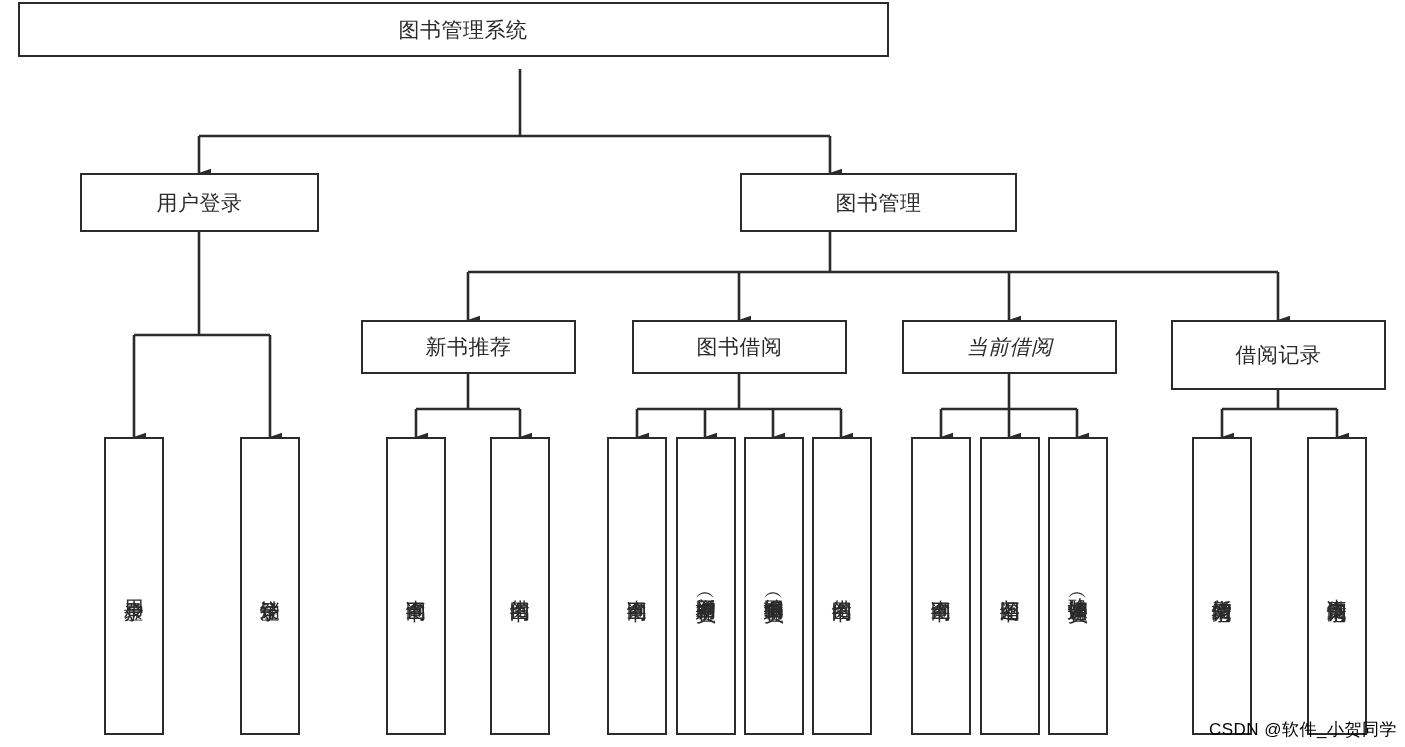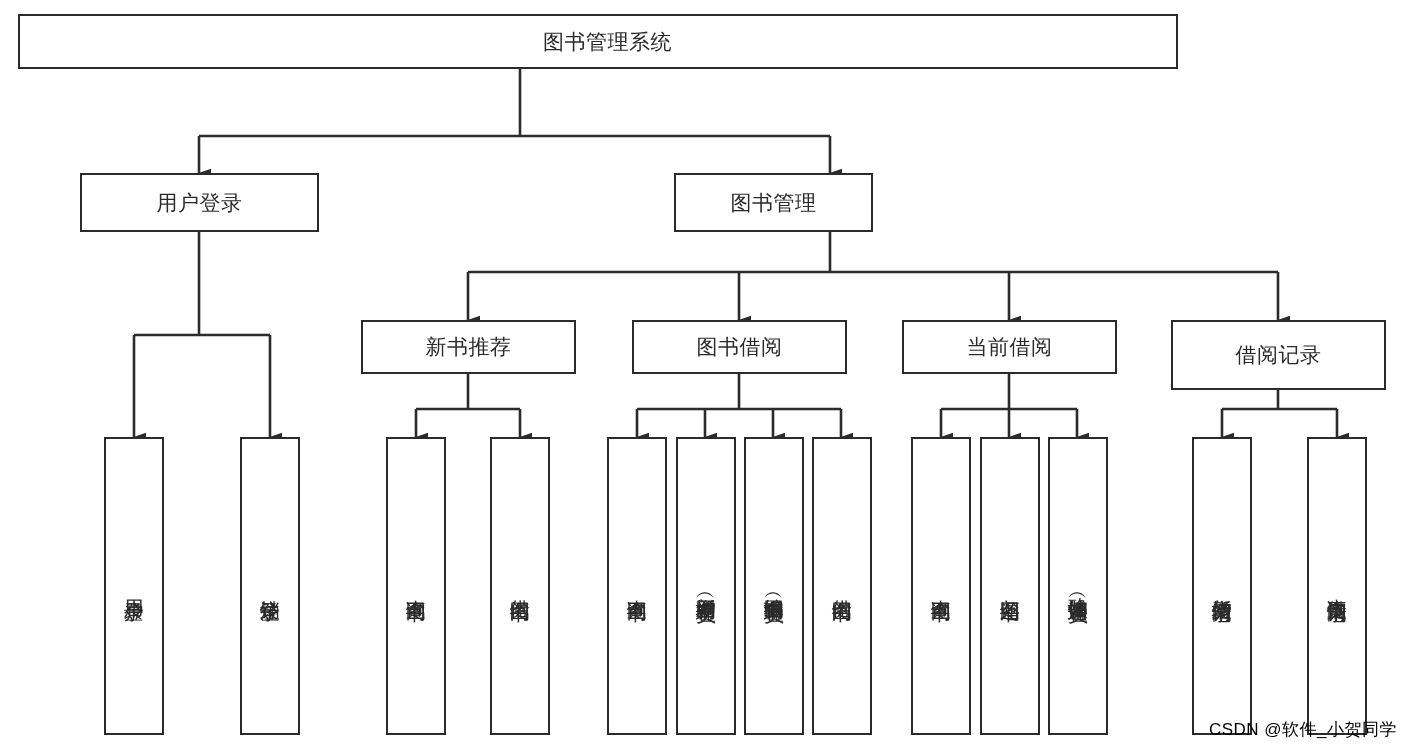--- a/index.html
+++ b/index.html
@@ -120,41 +120,41 @@
       <path d="M1009,409 L1009,437" marker-end="url(#arrow)"></path>
       <path d="M1077,409 L1077,437" marker-end="url(#arrow)"></path>
 
       <path d="M1278,374 L1278,409"></path>
       <path d="M1222,409 L1337,409"></path>
       <path d="M1222,409 L1222,437" marker-end="url(#arrow)"></path>
       <path d="M1337,409 L1337,437" marker-end="url(#arrow)"></path>
     </g>
   </svg>
 
-  <div class="node horiz" style="left:18px; top:14px; width:1160px; height:55px;padding-left:19px;">
+  <div class="node horiz" style="left:18px; top:2px; width:871px; height:55px;padding-left:19px;">
     <span class="node-label">图书管理系统</span>
   </div>
 
   <div class="node horiz" style="left:80px; top:173px; width:239px; height:59px;">
     <span class="node-label">用户登录</span>
   </div>
 
-  <div class="node horiz" style="left:674px; top:173px; width:199px; height:59px;">
+  <div class="node horiz" style="left:740px; top:173px; width:277px; height:59px;">
     <span class="node-label">图书管理</span>
   </div>
 
   <div class="node horiz" style="left:361px; top:320px; width:215px; height:54px;">
     <span class="node-label">新书推荐</span>
   </div>
 
   <div class="node horiz" style="left:632px; top:320px; width:215px; height:54px;">
     <span class="node-label">图书借阅</span>
   </div>
 
-  <div class="node horiz" style="left:902px; top:320px; width:215px; height:54px;">
+  <div class="node horiz" style="left:902px; top:320px; width:215px; height:54px;font-style:italic;">
     <span class="node-label">当前借阅</span>
   </div>
 
   <div class="node horiz" style="left:1171px; top:320px; width:215px; height:70px;">
     <span class="node-label">借阅记录</span>
   </div>
 
   <div class="node vert" style="left:104px; top:437px; width:60px; height:298px;">
     <span class="node-label">用户登录</span>
   </div>

